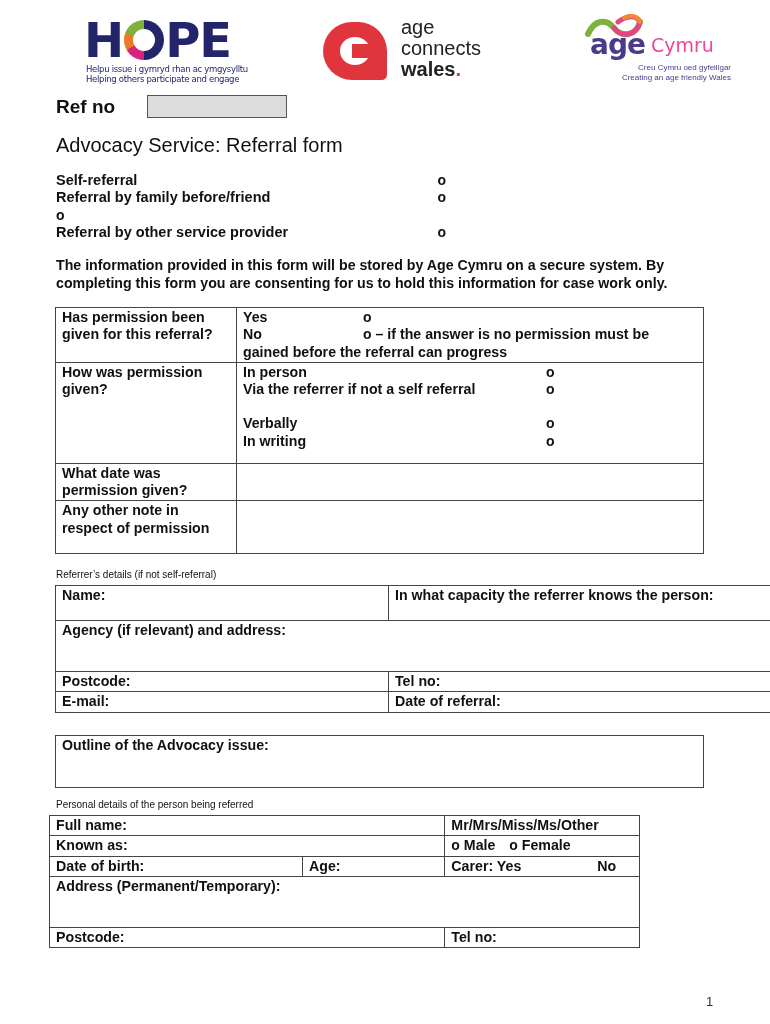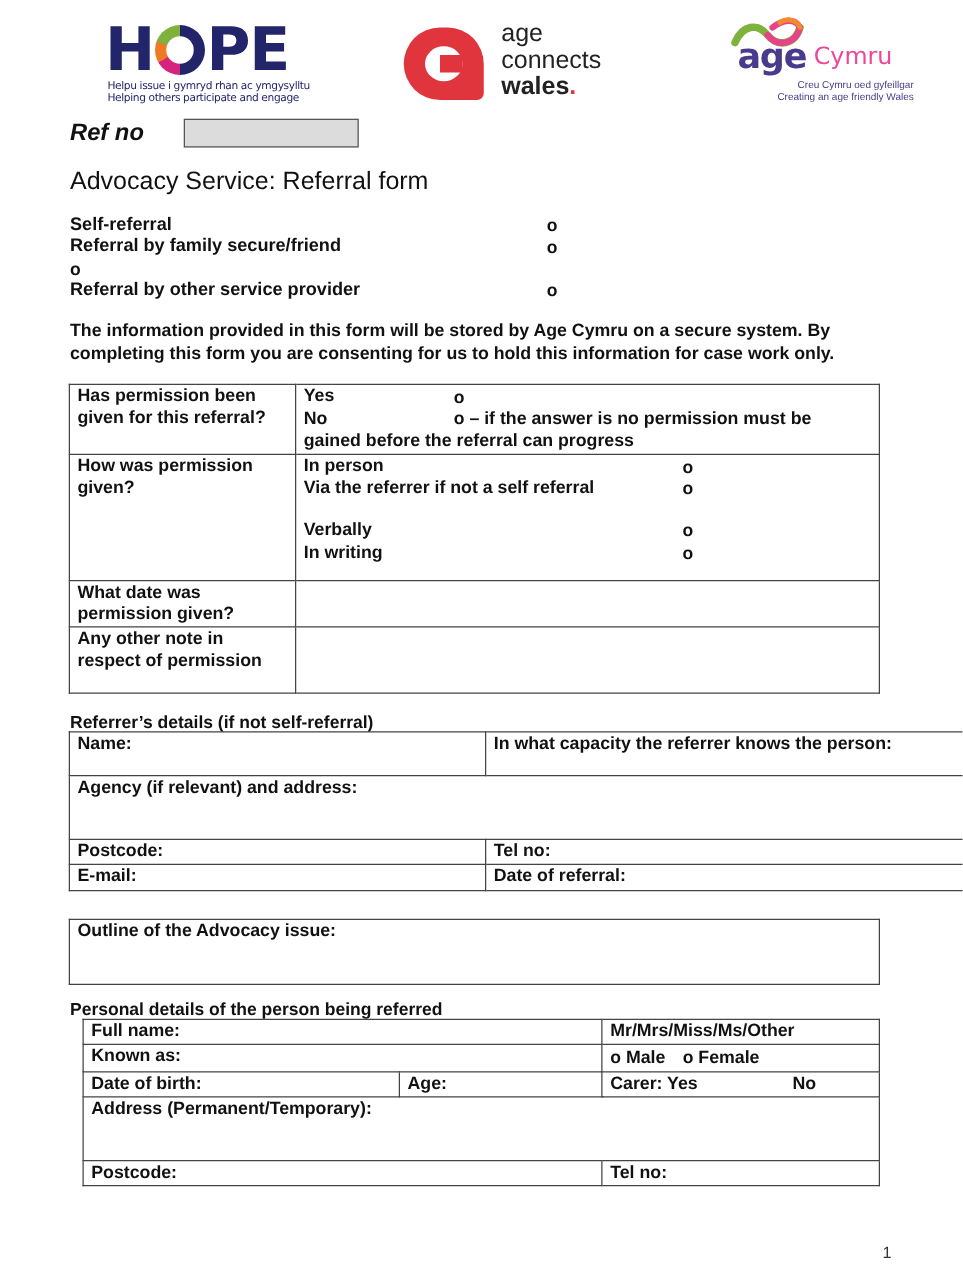--- a/index.html
+++ b/index.html
@@ -19,43 +19,43 @@
     .acw-text { left: 401px; top: 17px; font-size: 20px; line-height: 21px; color: #222; }
     .acw-text .wales { font-weight: bold; }
     .acw-dot { color: #e0353d; }
 
     .ac-loop { left: 584px; top: 12px; width: 60px; height: 30px; }
     .ac-age { left: 590px; top: 28px; font-family: "DejaVu Sans", sans-serif; font-weight: bold; font-size: 28px; color: #4a3a8c; letter-spacing: -1px; }
     .ac-cymru { left: 651px; top: 34px; font-family: "DejaVu Sans", sans-serif; font-size: 19px; color: #ec4899; }
     .ac-tag { left: 606px; top: 63px; width: 125px; text-align: right; font-size: 8px; line-height: 10px; color: #4a3a8c; }
 
     
-    .ref-label { left: 56px; top: 96px; font-size: 19px; font-weight: bold; font-style: italic; }
+    .ref-label { left: 56px; top: 96px; font-size: 19px; font-weight: bold; }
     .ref-input { left: 147px; top: 95px; width: 140px; height: 23px; background: #dcdcdc; border: 1px solid #555; }
 
     .title { left: 56px; top: 134px; font-size: 20px; text-align: center; }
 
     .ref-options { left: 56px; top: 172px; width: 390px; font-size: 14.5px; font-weight: bold; }
     .ref-row { display: flex; justify-content: space-between; height: 17.3px; line-height: 17.3px; }
     .radio { font-weight: bold; font-size: 14px; }
 
     .notice { left: 56px; top: 257px; width: 680px; font-size: 14.2px; font-weight: bold; line-height: 17.5px; }
 
     
     table { border-collapse: collapse; position: absolute; font-size: 14.2px; font-weight: bold; }
     td { border: 1px solid #444; vertical-align: top; padding: 1px 6px; line-height: 17.3px; }
 
     .perm-table { left: 55px; top: 307px; width: 649px; }
     .perm-table td.lbl { width: 181px; }
 
-    .sec-label { font-size: 14px; font-weight: bold; }
+    .sec-label { font-size: 10px; font-weight: normal; }
 
     .ref-table { left: 55px; top: 585px; width: 725px; }
     .issue-table { left: 55px; top: 735px; width: 649px; padding-left: 16px; }
-    .pers-table { left: 66px; top: 815px; width: 638px; }
+    .pers-table { left: 49px; top: 815px; width: 591px; }
 
     .page-num { left: 706px; top: 994px; font-size: 13px; color: #333; }
   </style>
 </head>
 <body>
 
 <div class="abs hope-word">
   <span>H</span>
   <span class="hope-o"></span>
   <span>P</span>
@@ -92,21 +92,21 @@
 <div class="abs ref-input"></div>
 
 <div class="abs title">Advocacy Service: Referral form</div>
 
 <div class="abs ref-options">
   <div class="ref-row">
     <span>Self-referral</span>
     <span class="radio">o</span>
   </div>
   <div class="ref-row">
-    <span>Referral by family secure/friend</span>
+    <span>Referral by family before/friend</span>
     <span class="radio">o</span>
   </div>
   <div class="ref-row">
     <span class="radio">o</span>
   </div>
   <div class="ref-row">
     <span>Referral by other service provider</span>
     <span class="radio">o</span>
   </div>
 </div>

